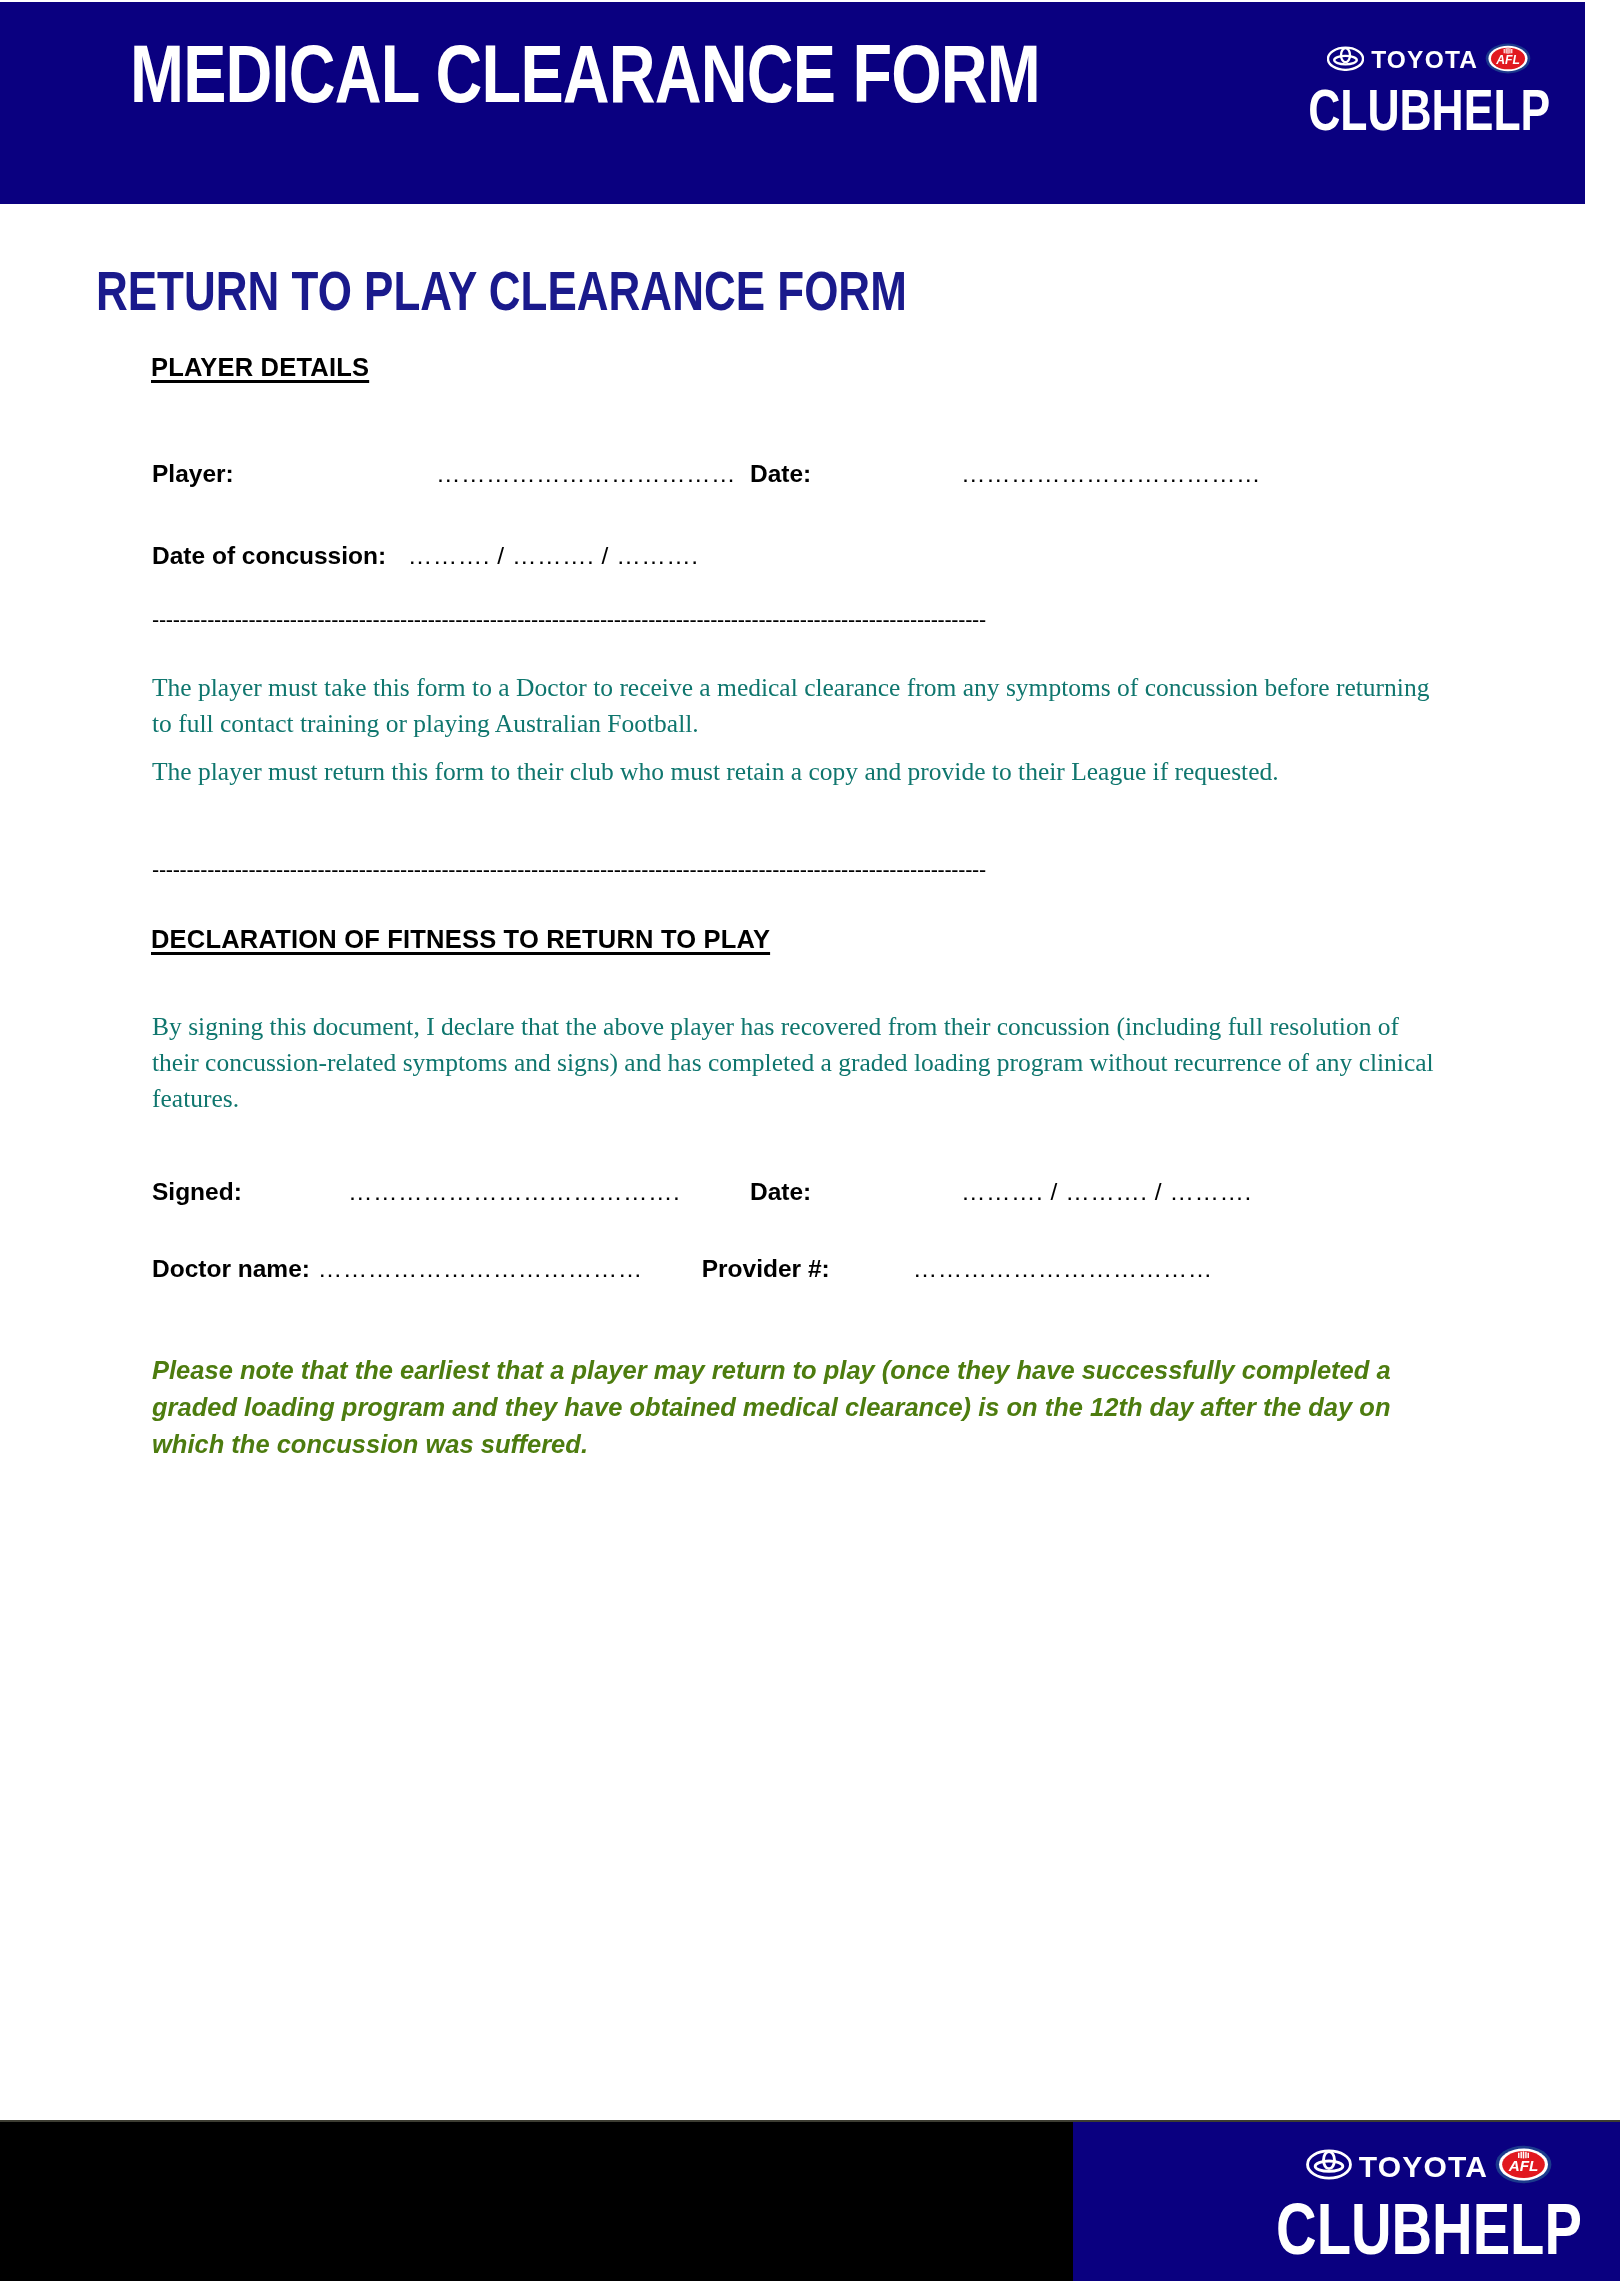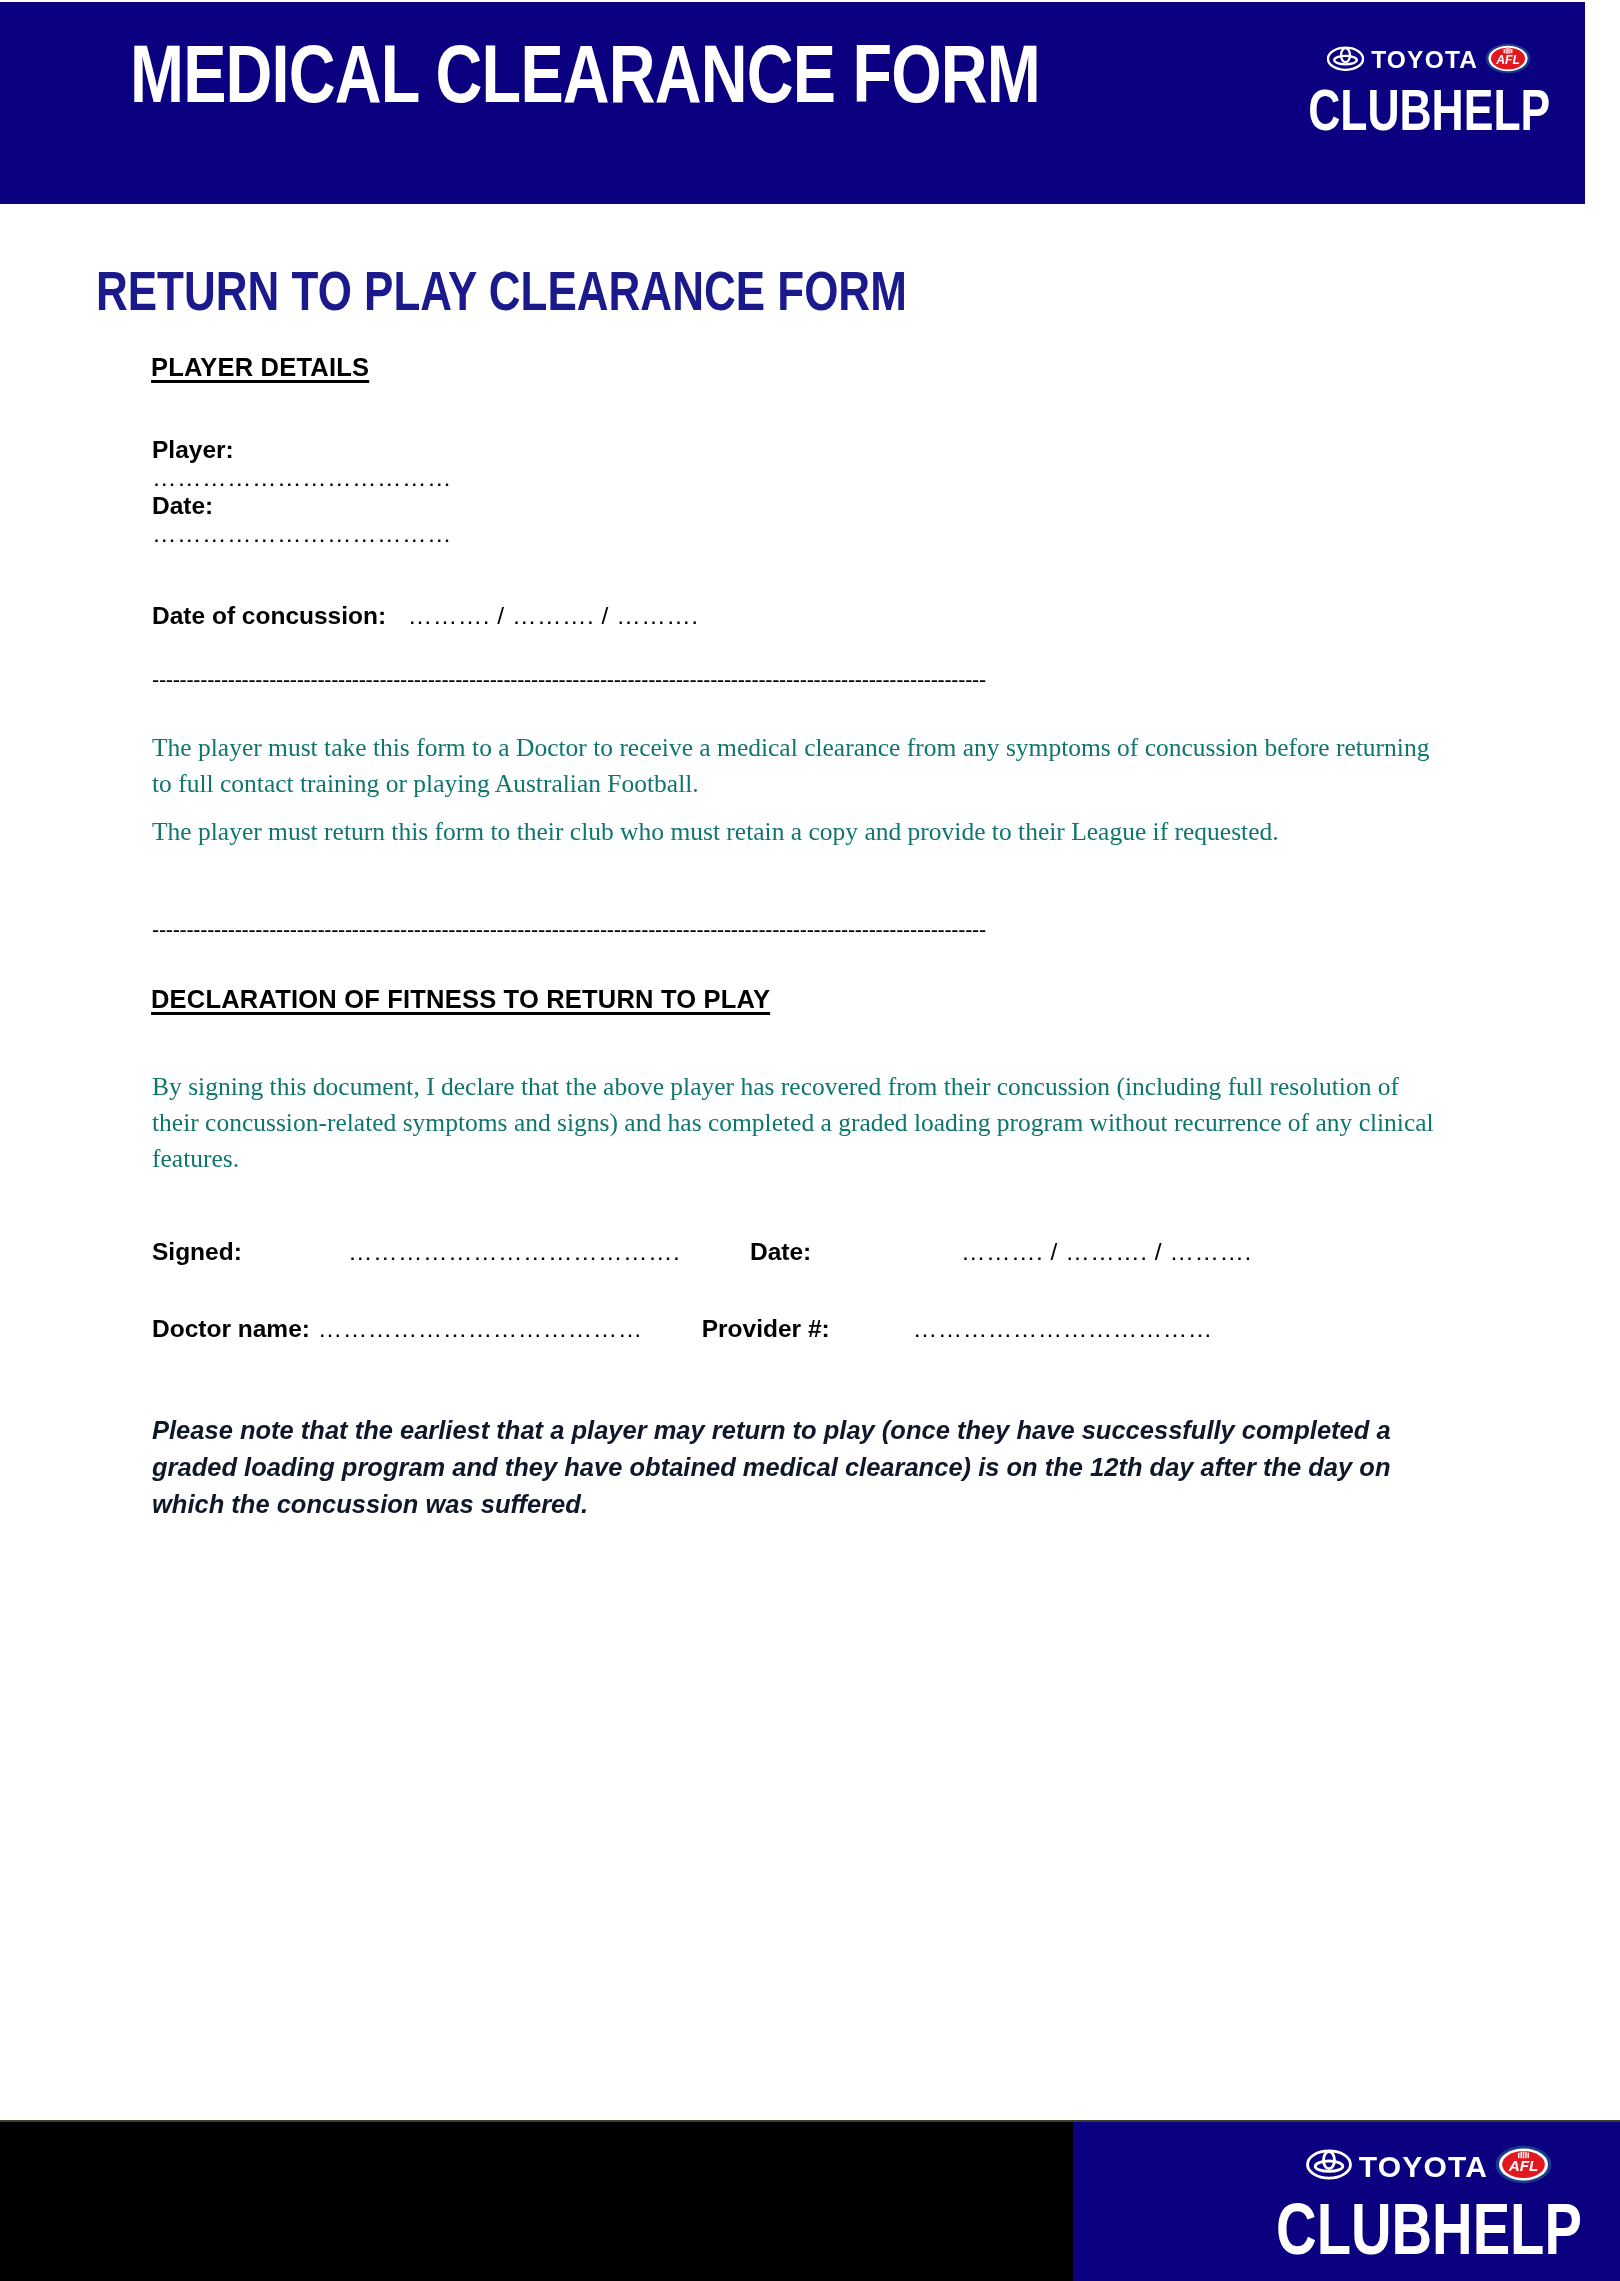--- a/index.html
+++ b/index.html
@@ -151,21 +151,21 @@
     color: #0f766e;
     width: 1282px;
   }
 
   .para-note {
     font-family: "Liberation Sans", sans-serif;
     font-weight: bold;
     font-style: italic;
     font-size: 25.5px;
     line-height: 37px;
-    color: #0f172a;
+    color: #4d7c0f;
     width: 1299px;
   }
 
   .inline-line {
     font-family: "Liberation Sans", sans-serif;
     font-size: 25.5px;
     color: #000000;
     white-space: nowrap;
   }
 
@@ -232,21 +232,21 @@
   </div>
   <div class="clubhelp-word">CLUBHELP</div>
 </div>
 
 <div class="doc-title">RETURN TO PLAY CLEARANCE FORM</div>
 
 <div class="content">
 
   <div class="section-heading" style="margin-left:-1px;">PLAYER DETAILS</div>
 
-  <div class="field-row" style="margin-top:54px;flex-direction:column;">
+  <div class="field-row" style="margin-top:78px;">
     <span class="field-label" style="width:284px; display:inline-block;">Player:</span>
     <span class="field-dots" style="width:314px; display:inline-block;">………………………………</span>
     <span class="field-label" style="width:211px; display:inline-block;">Date:</span>
     <span class="field-dots">………………………………</span>
   </div>
 
   <div class="field-row" style="margin-top:54px;">
     <span class="field-label">Date of concussion:</span>
     <span class="field-dots" style="margin-left:21.6px;">………. / ………. / ……….</span>
   </div>

